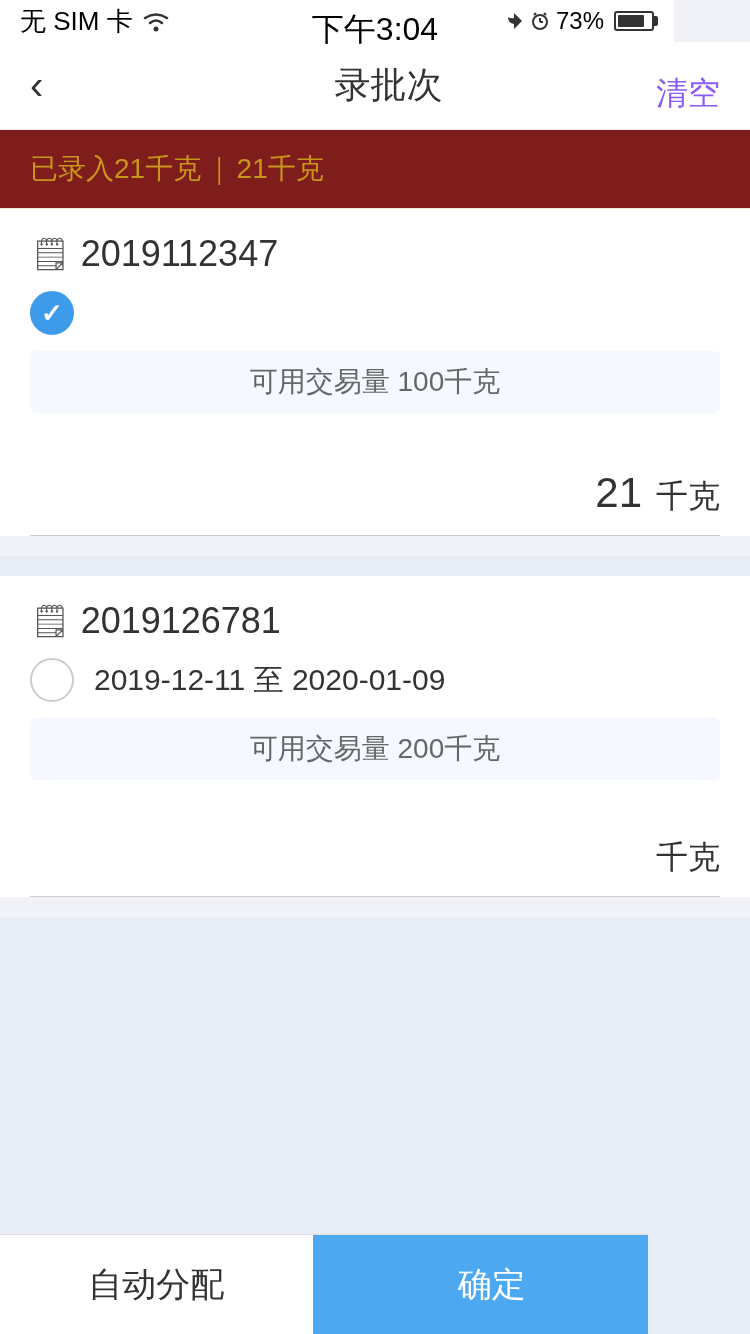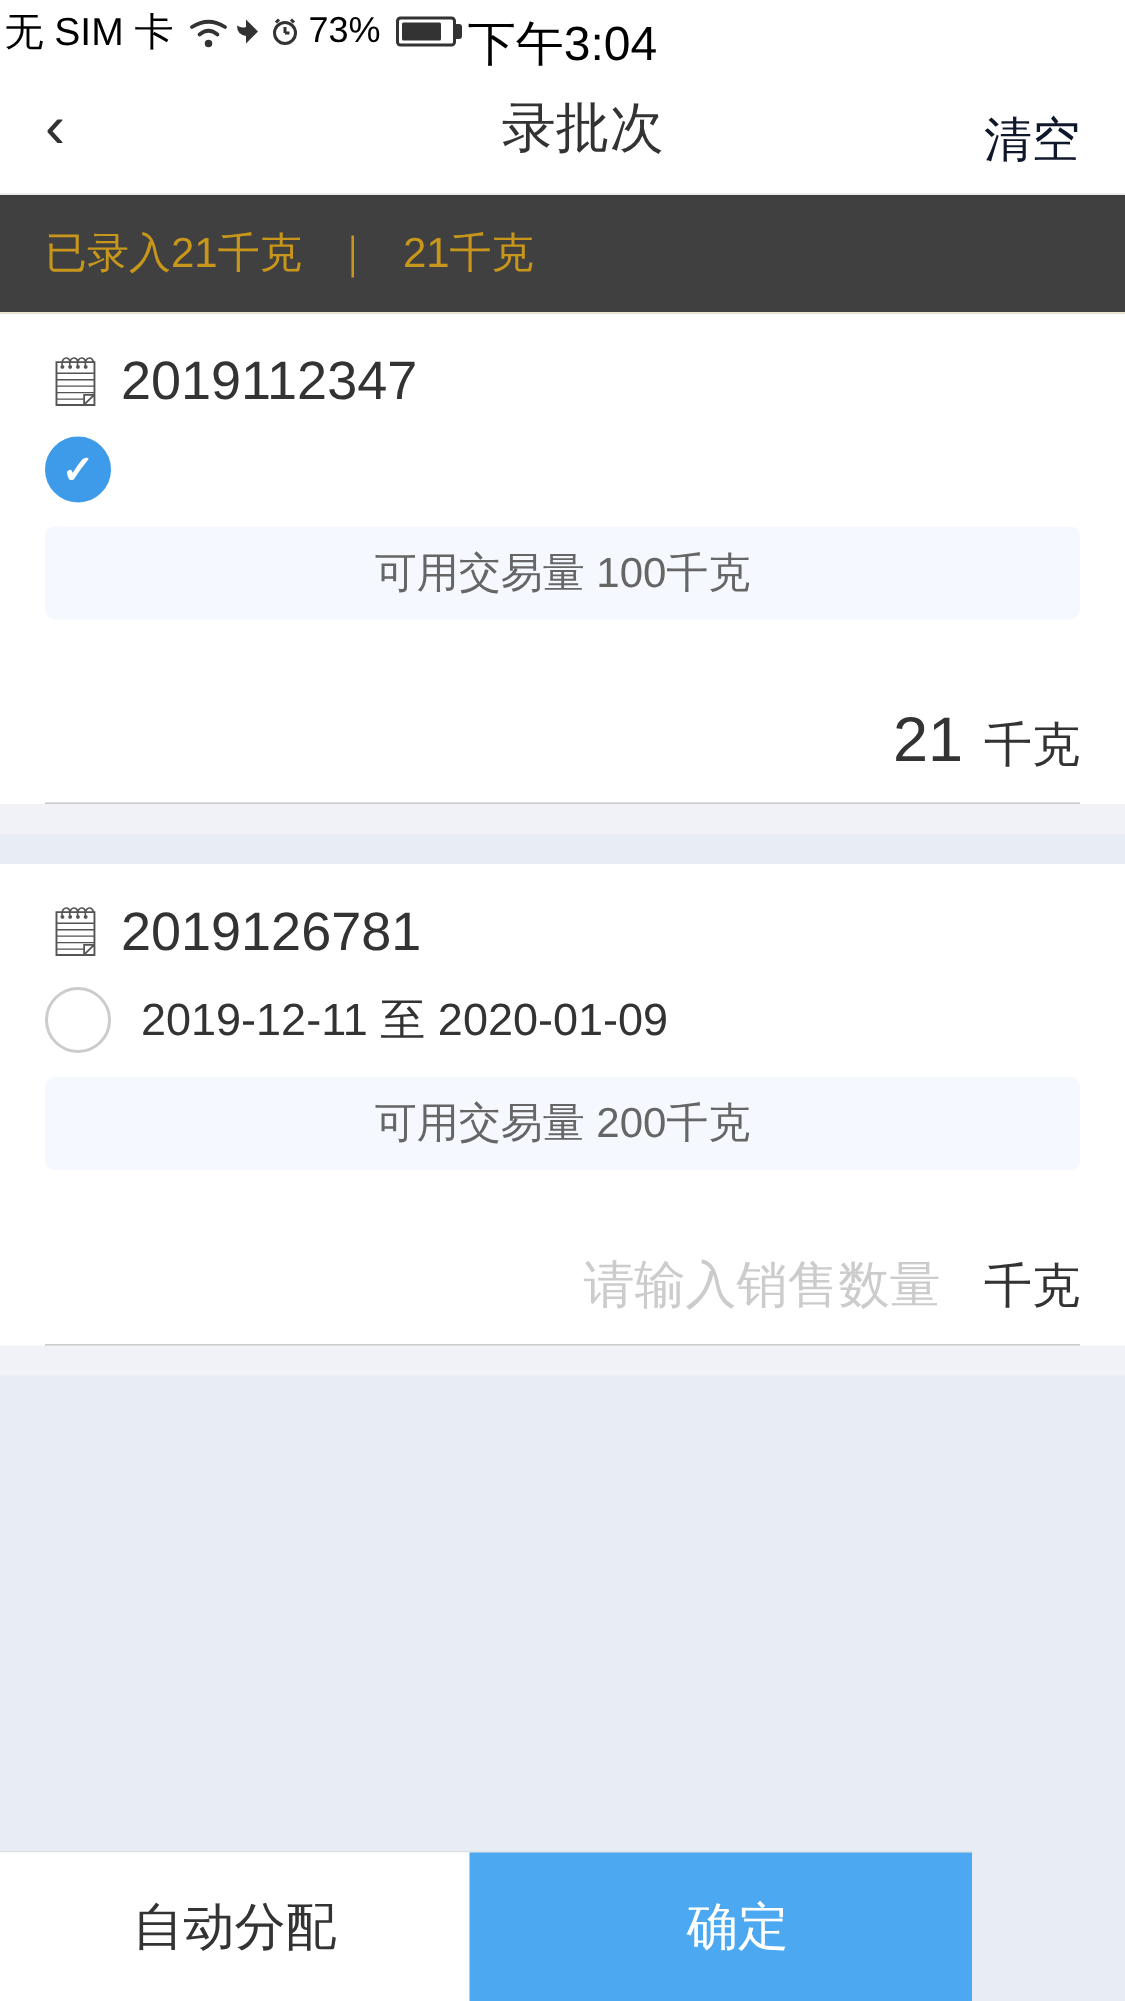--- a/index.html
+++ b/index.html
@@ -8,27 +8,27 @@
       width: 750px;
       min-height: 1334px;
       font-family: -apple-system, 'PingFang SC', 'Helvetica Neue', sans-serif;
       background: #f0f2f7;
       position: relative;
       overflow: hidden;
     }
 
     
     .status-bar {
-      width: 750px;
+      width: 674px;
       height: 42px;
       background: #fff;
       display: flex;
       align-items: center;
-      justify-content: flex-start;
-      padding: 0 3px;
+      justify-content: space-between;
+      padding: 0 20px;
       font-size: 28px;
     }
     .status-left {
       display: flex;
       align-items: center;
       gap: 8px;
       font-size: 26px;
     }
     .status-center {
       font-size: 32px;
@@ -92,33 +92,33 @@
       width: 60px;
     }
     .nav-title {
       font-size: 36px;
       font-weight: 500;
       color: #333;
       margin-left: 31px;
     }
     .nav-action {
       font-size: 32px;
-      color: #0f172a;
+      color: #8b5cf6;
       cursor: pointer;
       margin-top: 17px;
     }
 
     
     .info-banner {
       width: 750px;
-      background: #404040;
+      background: #7f1d1d;
       padding: 20px 30px;
       display: flex;
       align-items: center;
-      gap: 20px;
+      gap: 4px;
       border-bottom: 1px solid #f0e8cc;
     }
     .info-item {
       font-size: 28px;
       color: #c8961a;
     }
     .info-divider {
       color: #c8961a;
       font-size: 28px;
     }
@@ -358,21 +358,20 @@
       <span class="batch-id">2019126781</span>
     </div>
     <div class="batch-date-row">
       <div class="radio-circle">
       </div>
       <span class="batch-date">2019-12-11 至 2020-01-09</span>
     </div>
     <div class="avail-box">可用交易量 200千克</div>
   </div>
   <div class="input-row">
-    <input class="qty-input" type="number" placeholder="请输入销售数量" style="">
     <span class="input-unit">千克</span>
   </div>
   <hr class="separator-line input-underline" style="margin-top:16px; margin-bottom:0;">
 </div>
 
 <div style="height: 500px; background: #e8edf5;"></div>
 
 <div class="bottom-bar">
   <div class="btn-auto">
     <span>自动分配</span>

